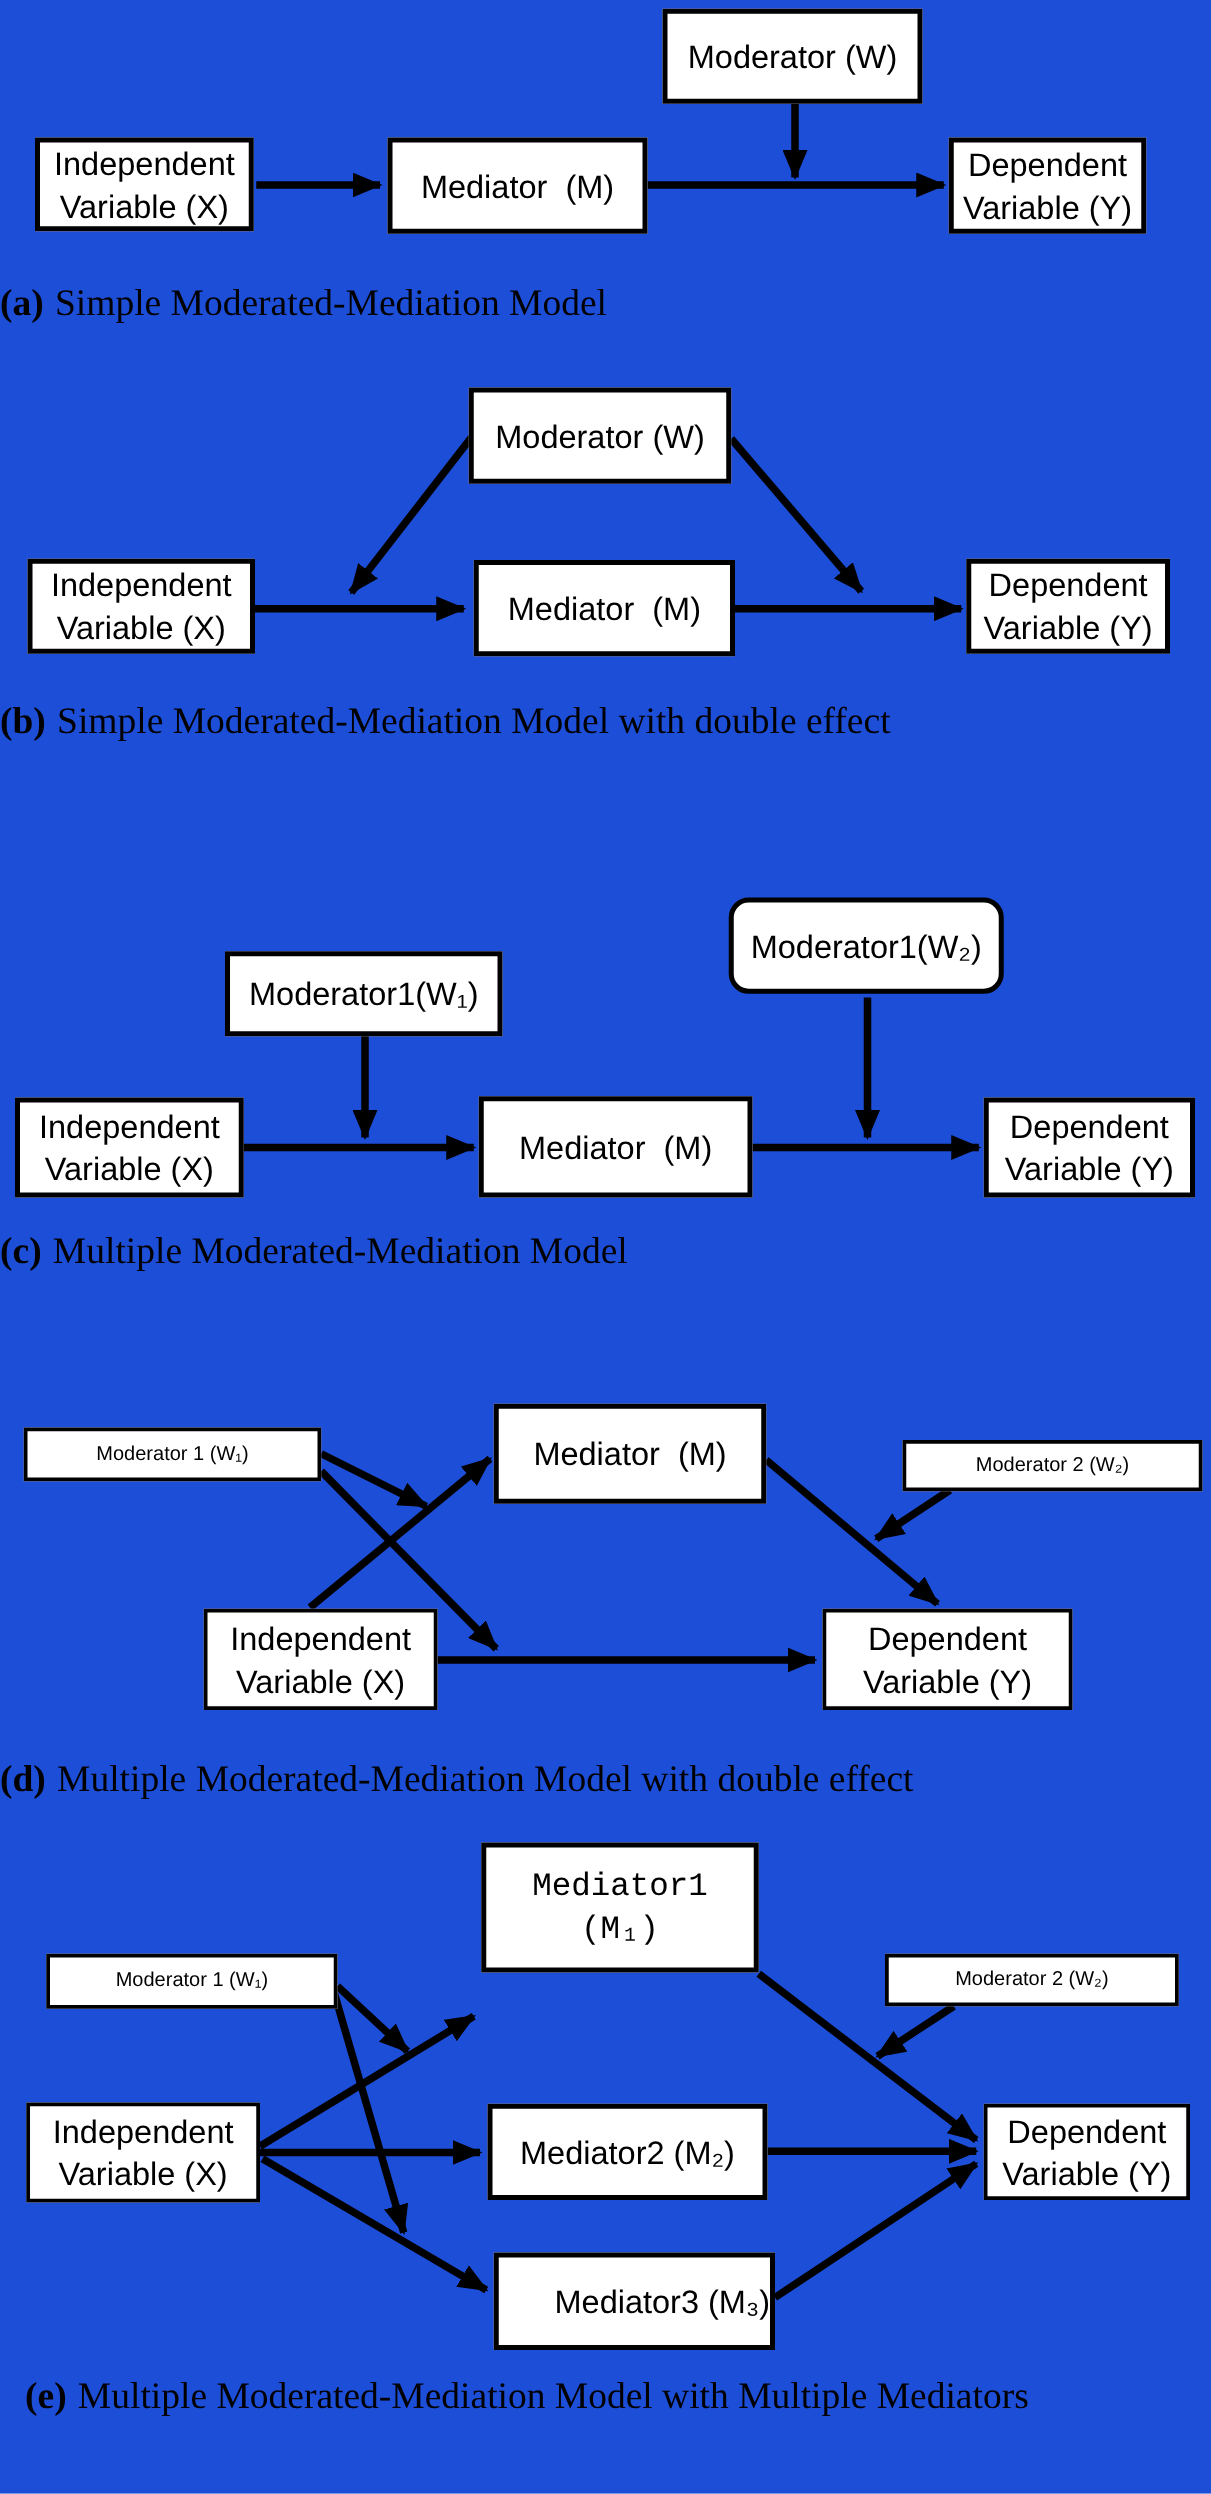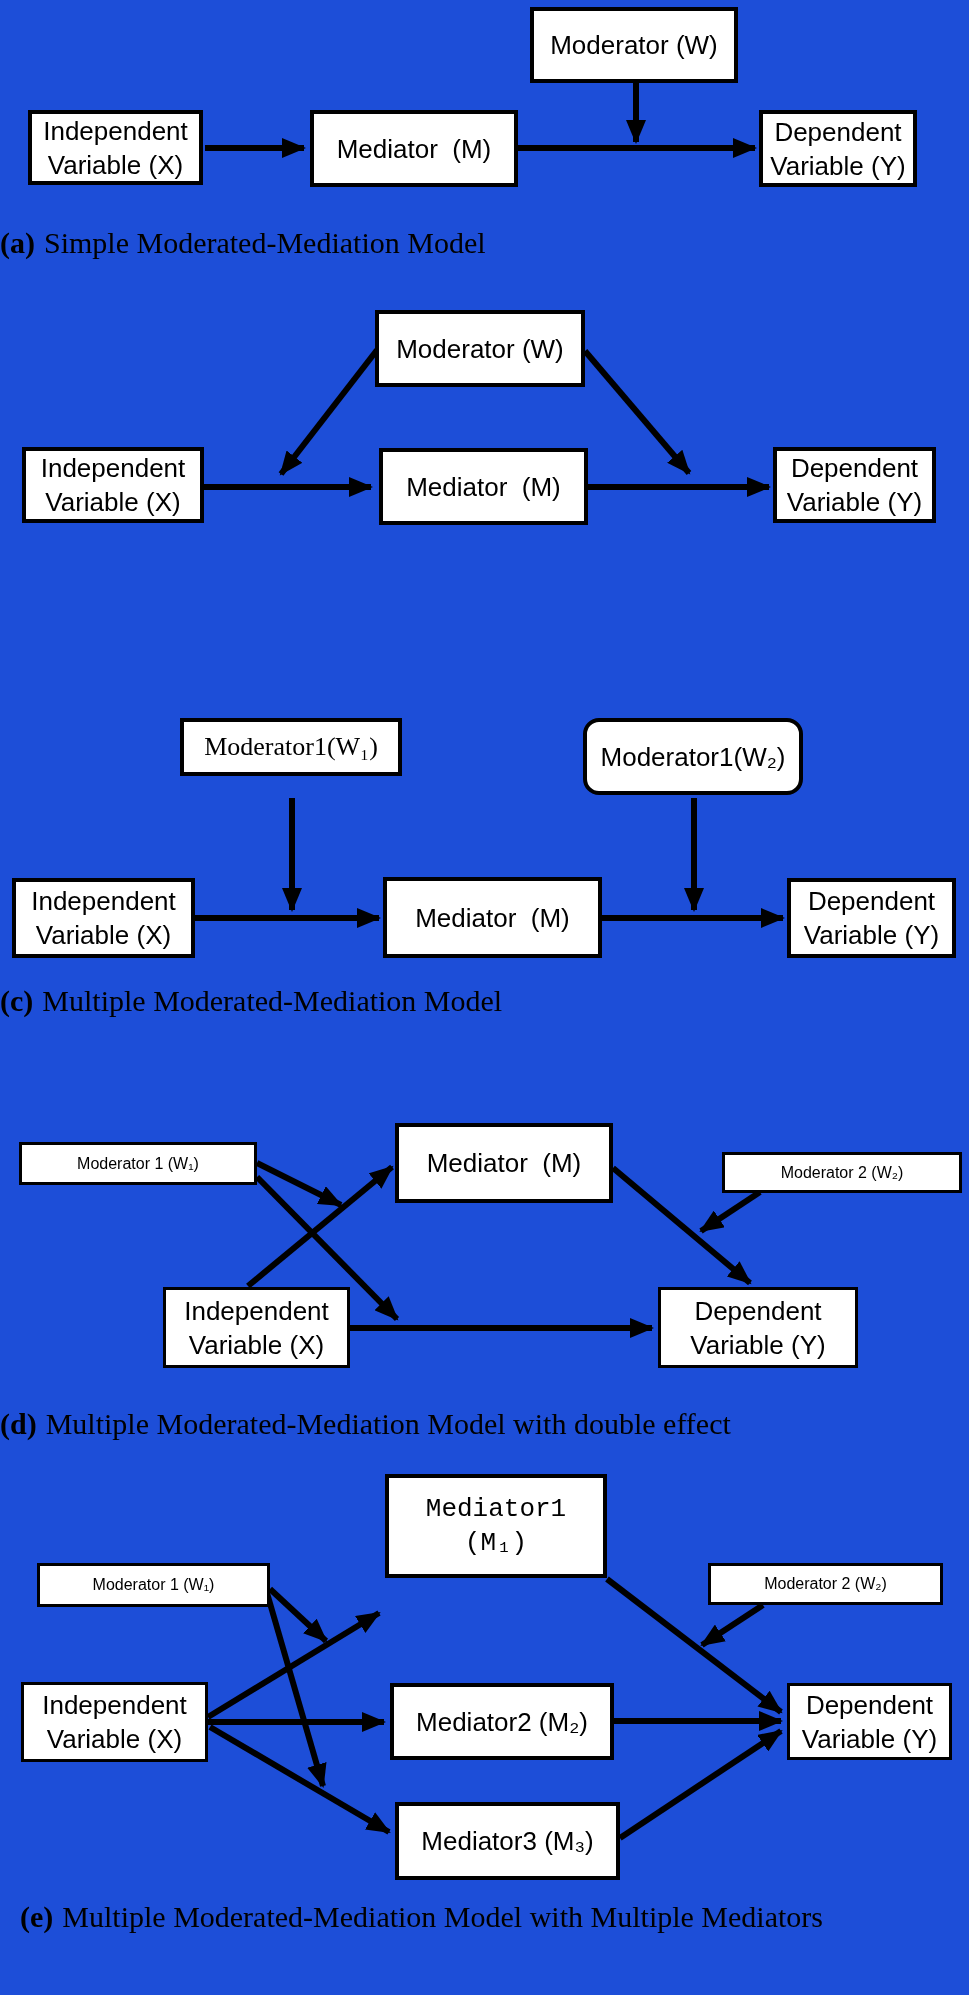--- a/index.html
+++ b/index.html
@@ -90,22 +90,23 @@
       <span class="box-label">Independent
 Variable (X)</span>
     </div>
   <div class="box" style="left:379px;top:448px;width:209px;height:77px;">
       <span class="box-label">Mediator  (M)</span>
     </div>
   <div class="box" style="left:773px;top:447px;width:163px;height:76px;">
       <span class="box-label">Dependent
 Variable (Y)</span>
     </div>
+  <div class="caption" style="top:558px;"><b>(b)</b><span>Simple Moderated-Mediation Model with double effect</span></div>
 
-  <div class="box" style="left:180px;top:718px;width:222px;height:58px;font-family:Liberation Serif, serif;">
+  <div class="box" style="left:180px;top:761px;width:222px;height:68px;">
       <span class="box-label">Moderator1(W₁)</span>
     </div>
   <div class="box" style="left:583px;top:718px;width:220px;height:77px;border-radius:16px;">
       <span class="box-label">Moderator1(W₂)</span>
     </div>
   <div class="box" style="left:12px;top:878px;width:183px;height:80px;">
       <span class="box-label">Independent
 Variable (X)</span>
     </div>
   <div class="box" style="left:383px;top:877px;width:219px;height:81px;">
@@ -149,18 +150,18 @@
       <span class="box-label">Independent
 Variable (X)</span>
     </div>
   <div class="box" style="left:390px;top:1683px;width:224px;height:77px;">
       <span class="box-label">Mediator2 (M₂)</span>
     </div>
   <div class="box bw3" style="left:787px;top:1683px;width:165px;height:77px;">
       <span class="box-label">Dependent
 Variable (Y)</span>
     </div>
-  <div class="box" style="left:395px;top:1802px;width:225px;height:78px;">
+  <div class="box" style="left:395px;top:1802px;width:225px;height:78px;justify-content:flex-end;">
       <span class="box-label">Mediator3 (M₃)</span>
     </div>
   <div class="caption wrap" style="top:1898px;"><b>(e)</b><span>Multiple Moderated-Mediation Model with Multiple Mediators</span></div>
 
 </div>
 
 </body></html>

